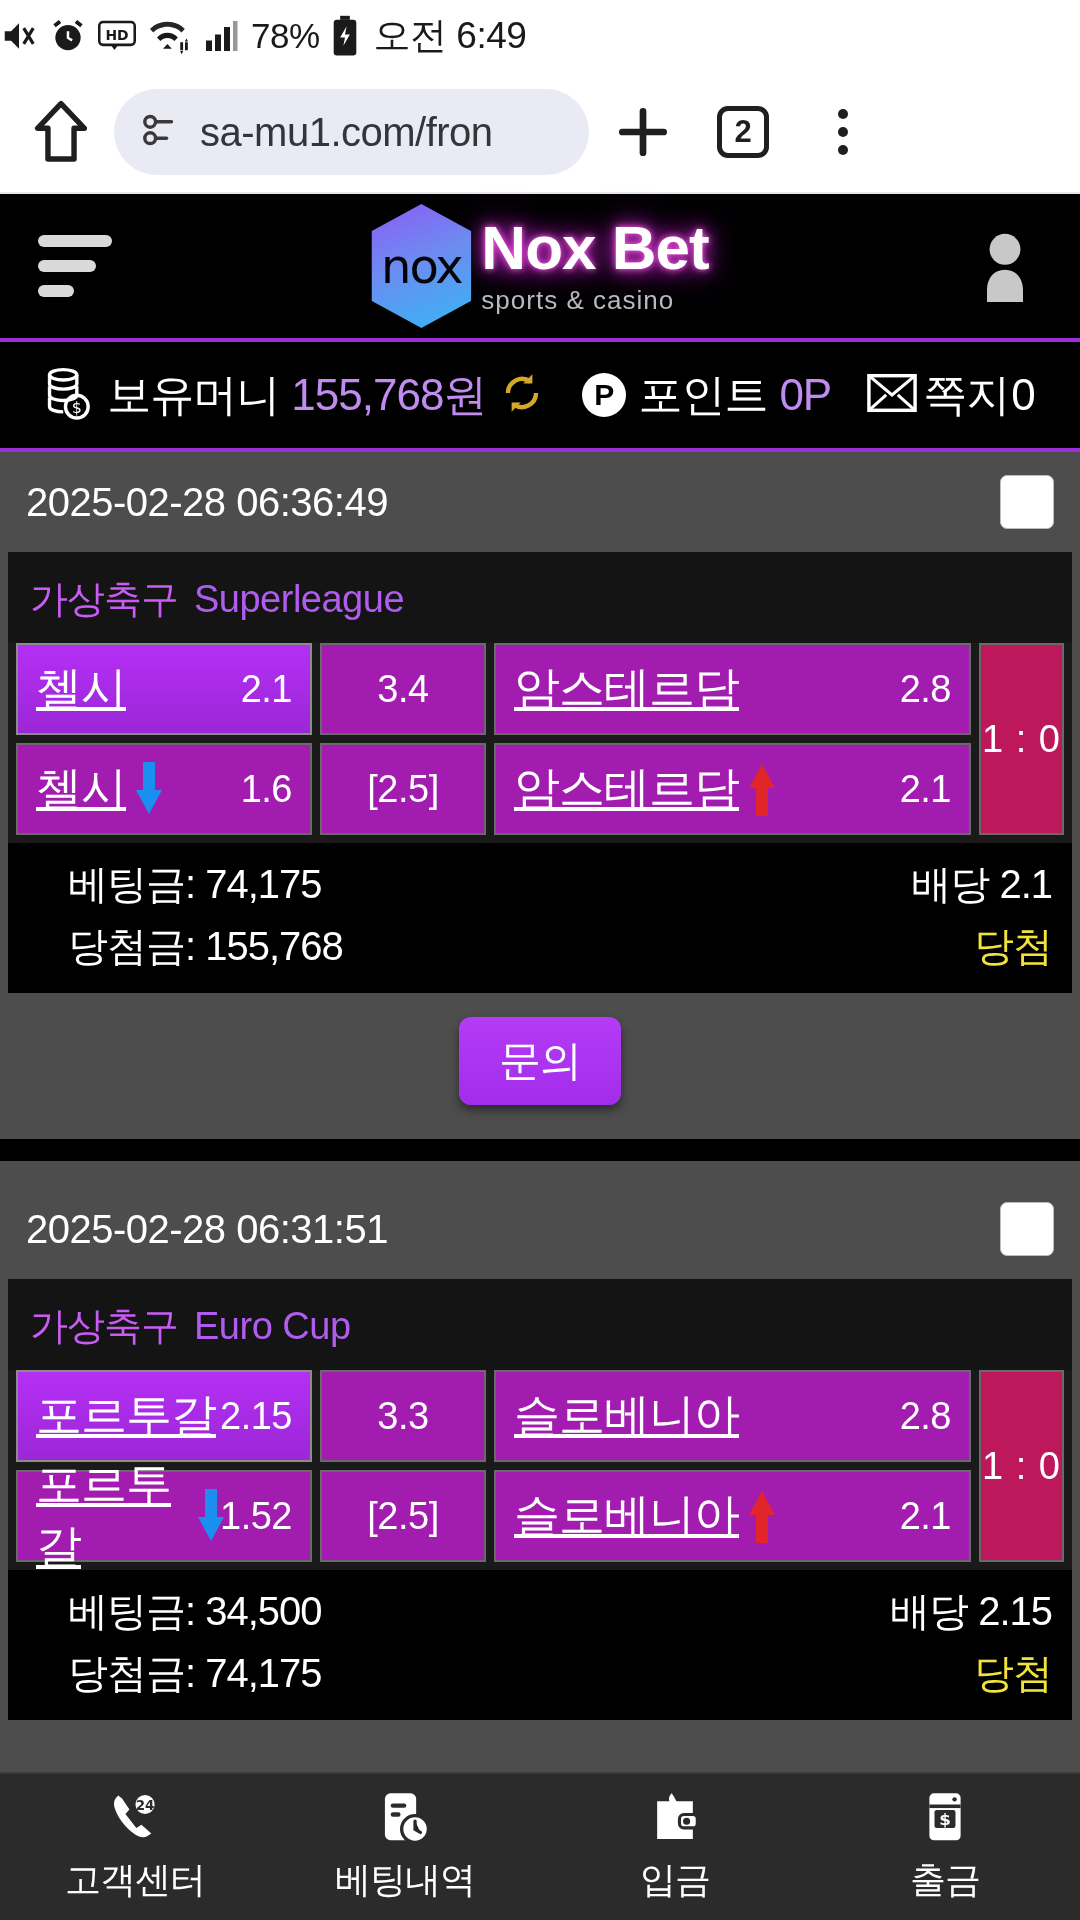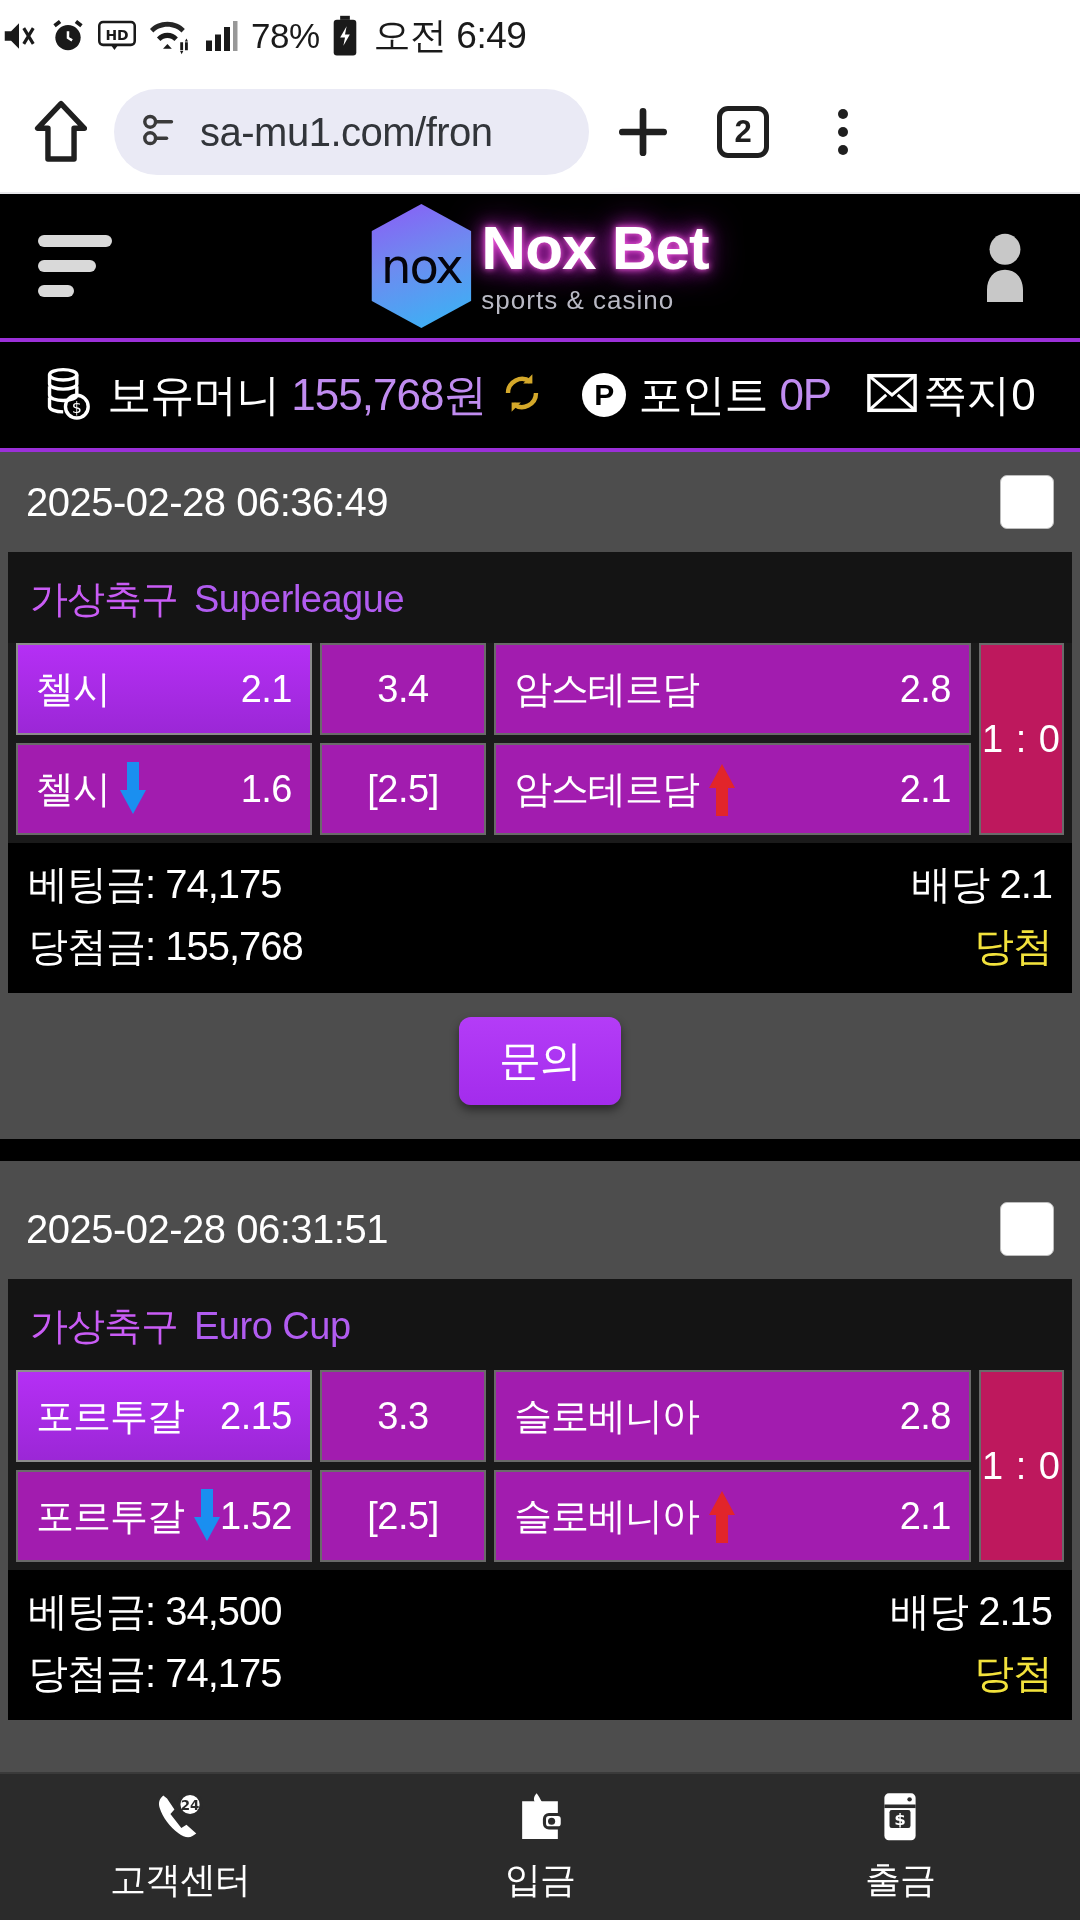--- a/index.html
+++ b/index.html
@@ -104,21 +104,21 @@
 
   .odds-wrap { display:flex; padding:0 8px 8px 8px; gap:8px; }
   .odds-left { flex:1; display:flex; flex-direction:column; gap:8px; }
   .odds-row { display:flex; gap:8px; }
   .obox {
     border:2px solid #6a6a6a; background:#a21caf; height:92px;
     display:flex; align-items:center; justify-content:space-between;
     padding:0 18px; position:relative;
   }
   .obox.sel { background:linear-gradient(180deg,#b52ff5 0%,#9b27d6 100%); border-color:#8c8c8c; }
-  .obox .team { font-size:38px; color:#ffffff; letter-spacing:-1px; display:flex; align-items:center; gap:10px; }
+  .obox .team { font-size:46px; color:#ffffff; letter-spacing:-1px; display:flex; align-items:center; gap:10px;text-decoration:underline; }
   .obox .odd { font-size:38px; color:#ffffff; letter-spacing:-0.5px; }
   .obox.o1 { flex:0 0 296px; }
   .obox.o2 { flex:0 0 166px; justify-content:center; }
   .obox.o3 { flex:1; }
   .score-box {
     flex:0 0 85px; border:2px solid #6a6a6a; background:#be185d;
     display:flex; align-items:center; justify-content:center;
     font-size:38px; color:#ffffff; letter-spacing:1px;
   }
   .arrow { width:26px; height:54px; position:relative; display:inline-block; }
@@ -131,21 +131,21 @@
   }
   .arrow.up::before {
     content:""; position:absolute; left:7px; bottom:0; width:12px; height:30px; background:#e2252a;
   }
   .arrow.up::after {
     content:""; position:absolute; left:0; bottom:28px;
     border-left:13px solid transparent; border-right:13px solid transparent; border-bottom:24px solid #e2252a;
   }
 
   .sum-block { background:#000000; padding:10px 20px 16px 20px; }
-  .sum-row { display:flex; align-items:center; justify-content:space-between; height:62px; }
+  .sum-row { display:flex; align-items:center; justify-content:space-between; height:62px;margin-left:40px; }
   .sum-left { font-size:40px; color:#ffffff; letter-spacing:-1px; }
   .sum-right { font-size:40px; color:#ffffff; letter-spacing:-1px; }
   .sum-right.win { color:#f2e23c; }
 
   .inquiry-wrap { display:flex; justify-content:center; padding:24px 0 34px 0; background:#4d4d4d; }
   .inquiry-btn {
     background:linear-gradient(180deg,#b43cf7 0%,#a32cec 100%);
     color:#ffffff; font-size:42px; letter-spacing:-1px;
     padding:16px 40px; border-radius:12px; border:none;
     box-shadow:0 5px 10px rgba(0,0,0,.45);
@@ -468,20 +468,32 @@
           <path d="M5.5 2.5c-1.6 1.3-2.4 3.1-1.6 5.6 1.3 4.2 4.6 8.6 8.4 11.3 2.4 1.7 4.5 2.3 6.3 1.2l1.7-1.1-4.4-3.9-2.3 1.4-4.9-6.2 1.8-2.1-3.3-4.9-1.7-1.3z" fill="#ffffff"></path>
           <circle cx="17.5" cy="6.5" r="5" fill="#ffffff" stroke="#2b2b2b" stroke-width="1.4"></circle>
           <text x="17.5" y="9" font-size="6" text-anchor="middle" fill="#2b2b2b" font-family="DejaVu Sans" font-weight="700">24</text>
         </svg>
       </span>
       <span class="lbl">고객센터</span>
     </div>
     <div class="nav-item">
       <span class="nav-ico">
         <svg width="54" height="58" viewBox="0 0 24 26">
+          <rect x="3" y="1.5" width="14" height="21" rx="2.5" fill="#ffffff"></rect>
+          <rect x="5.6" y="6" width="7" height="2" rx="1" fill="#2b2b2b"></rect>
+          <rect x="5.6" y="10" width="4.4" height="2" rx="1" fill="#2b2b2b"></rect>
+          <circle cx="16.5" cy="17.5" r="6" fill="#ffffff" stroke="#2b2b2b" stroke-width="1.5"></circle>
+          <path stroke="#2b2b2b" stroke-width="1.5" stroke-linecap="round" d="M16.5 14v3.6l2.4 1.4"></path>
+        </svg>
+      </span>
+      <span class="lbl">베팅내역</span>
+    </div>
+    <div class="nav-item">
+      <span class="nav-ico">
+        <svg width="54" height="58" viewBox="0 0 24 26">
           <path d="M4 5h16v17H4z" fill="#ffffff"></path>
           <path d="M10.5 1.5c-1.4 1.6-1.6 3-0.6 4.2h3.2C11.9 4 11.6 2.8 10.5 1.5z" fill="#ffffff"></path>
           <rect x="14" y="11" width="8" height="6" rx="2" fill="#ffffff" stroke="#2b2b2b" stroke-width="1.4"></rect>
           <circle cx="17.2" cy="14" r="1.6" fill="#2b2b2b"></circle>
         </svg>
       </span>
       <span class="lbl">입금</span>
     </div>
     <div class="nav-item">
       <span class="nav-ico">

